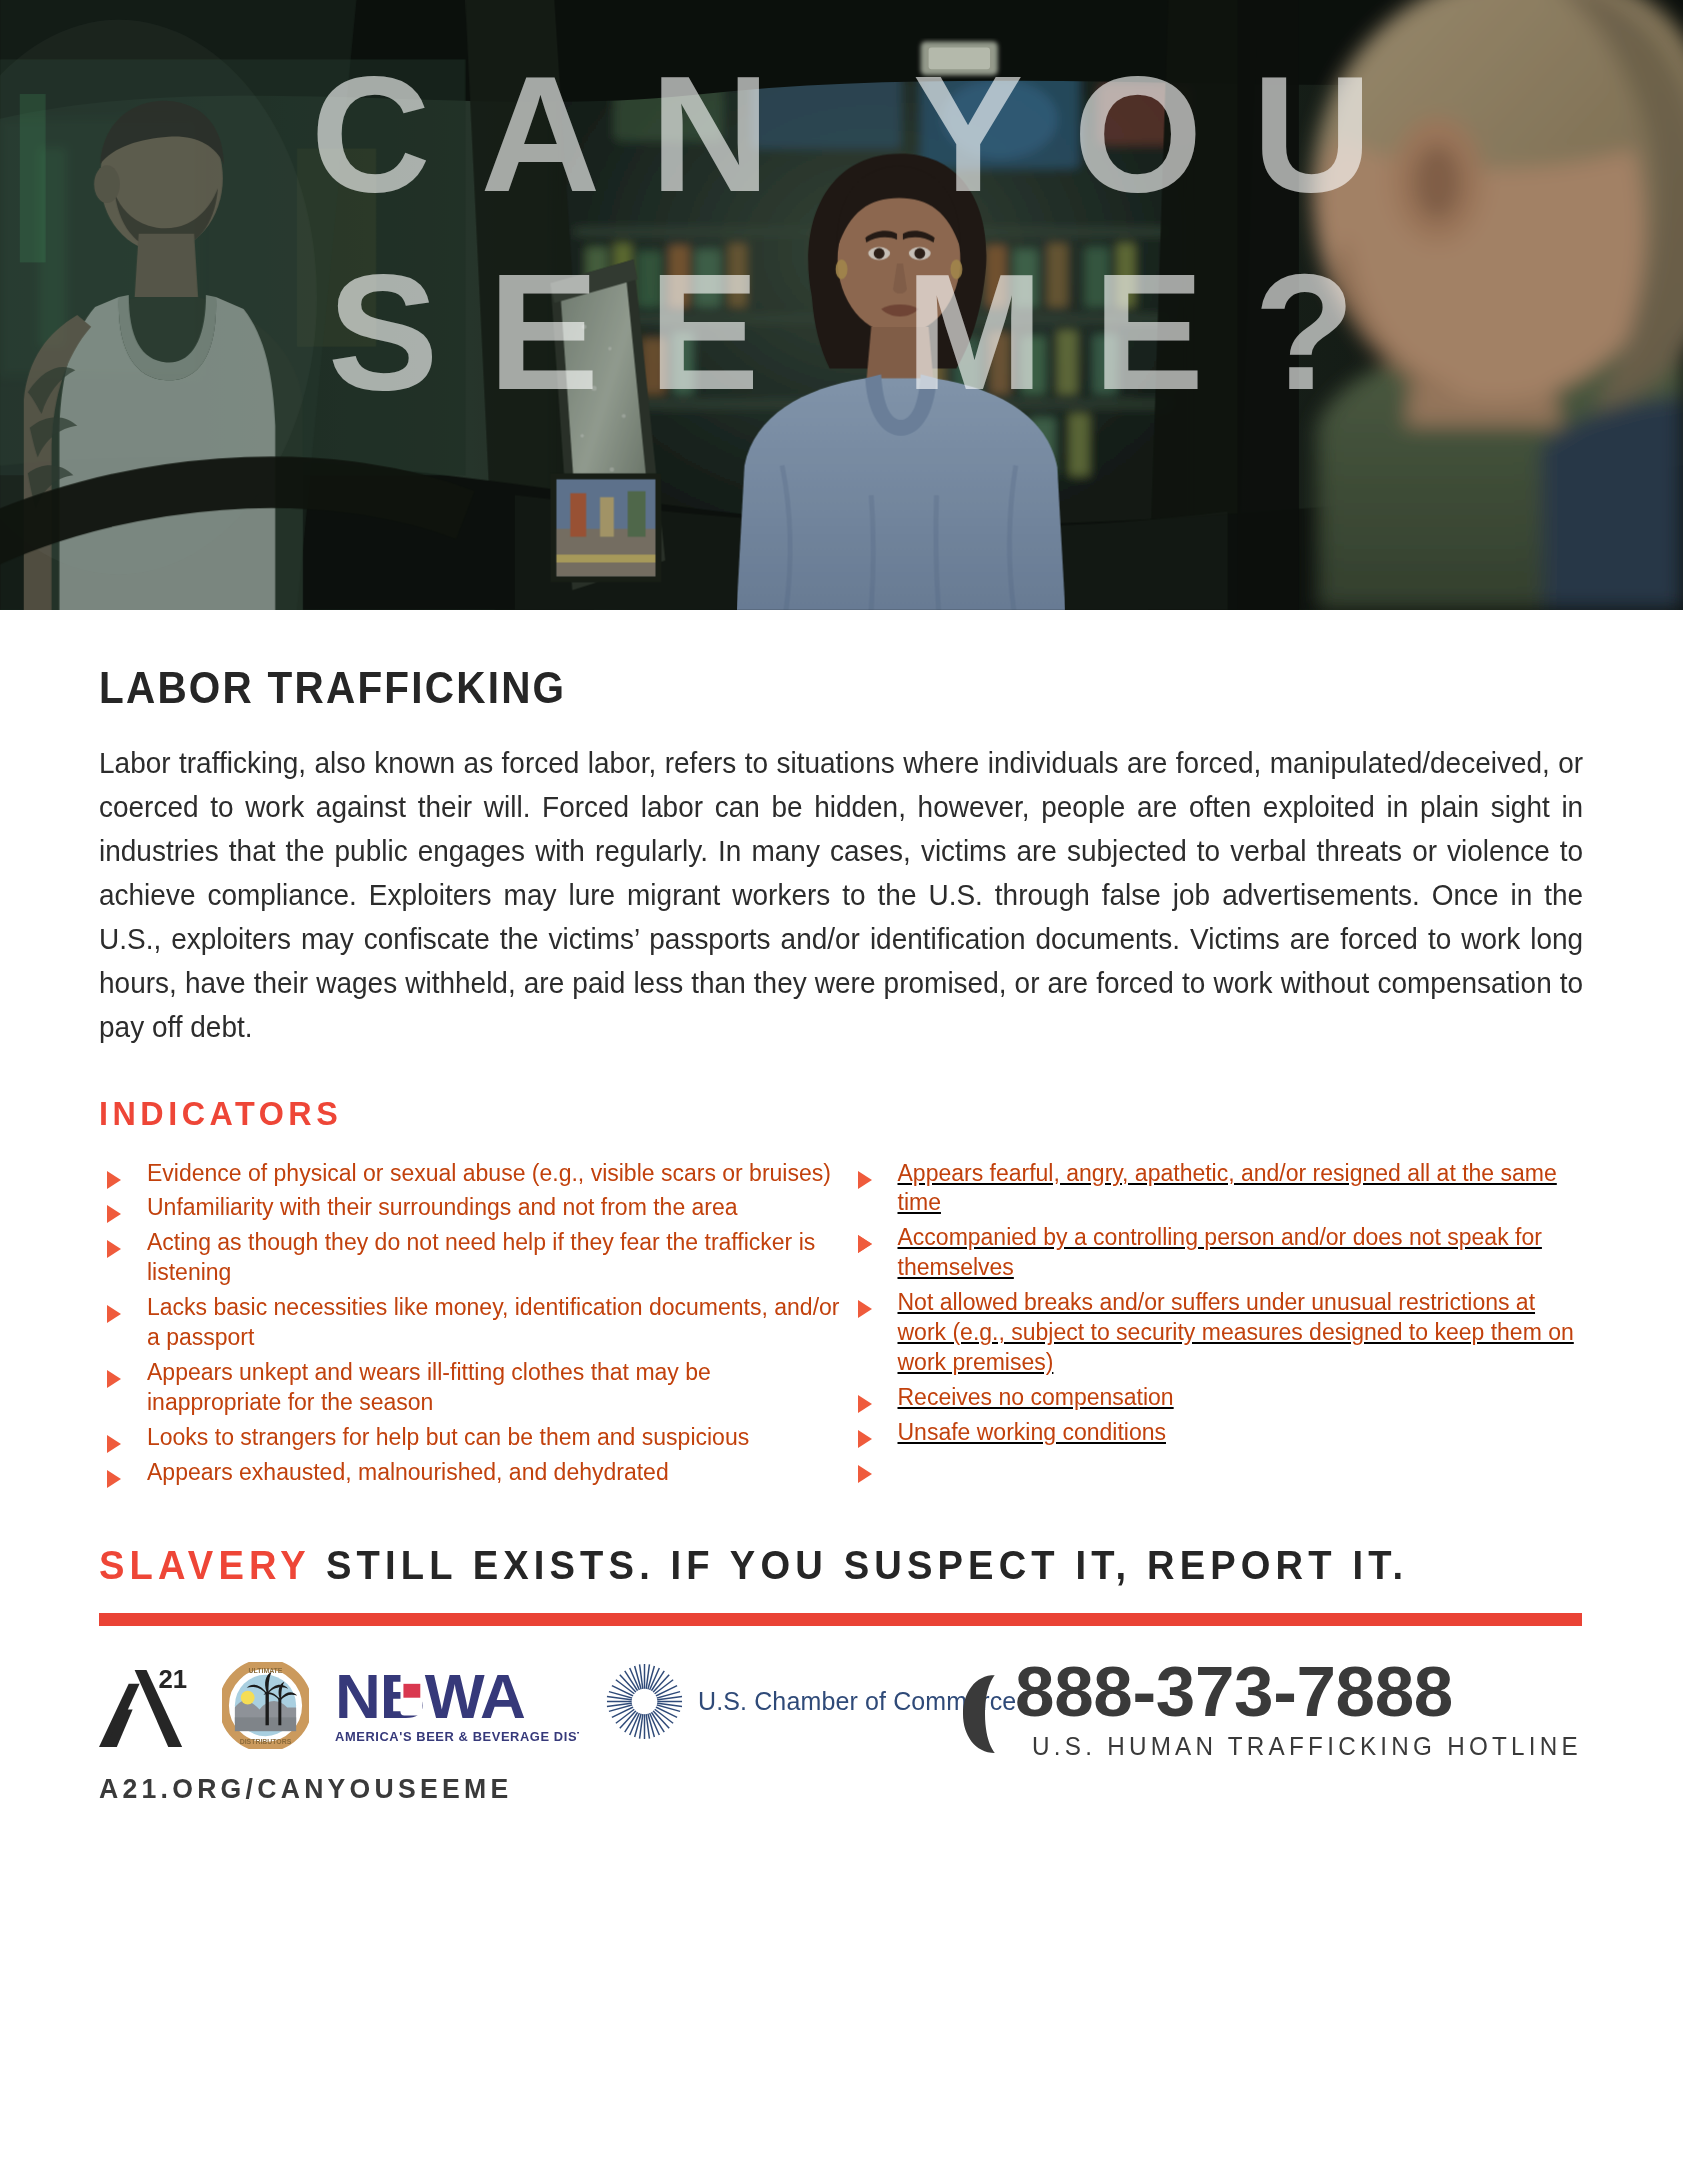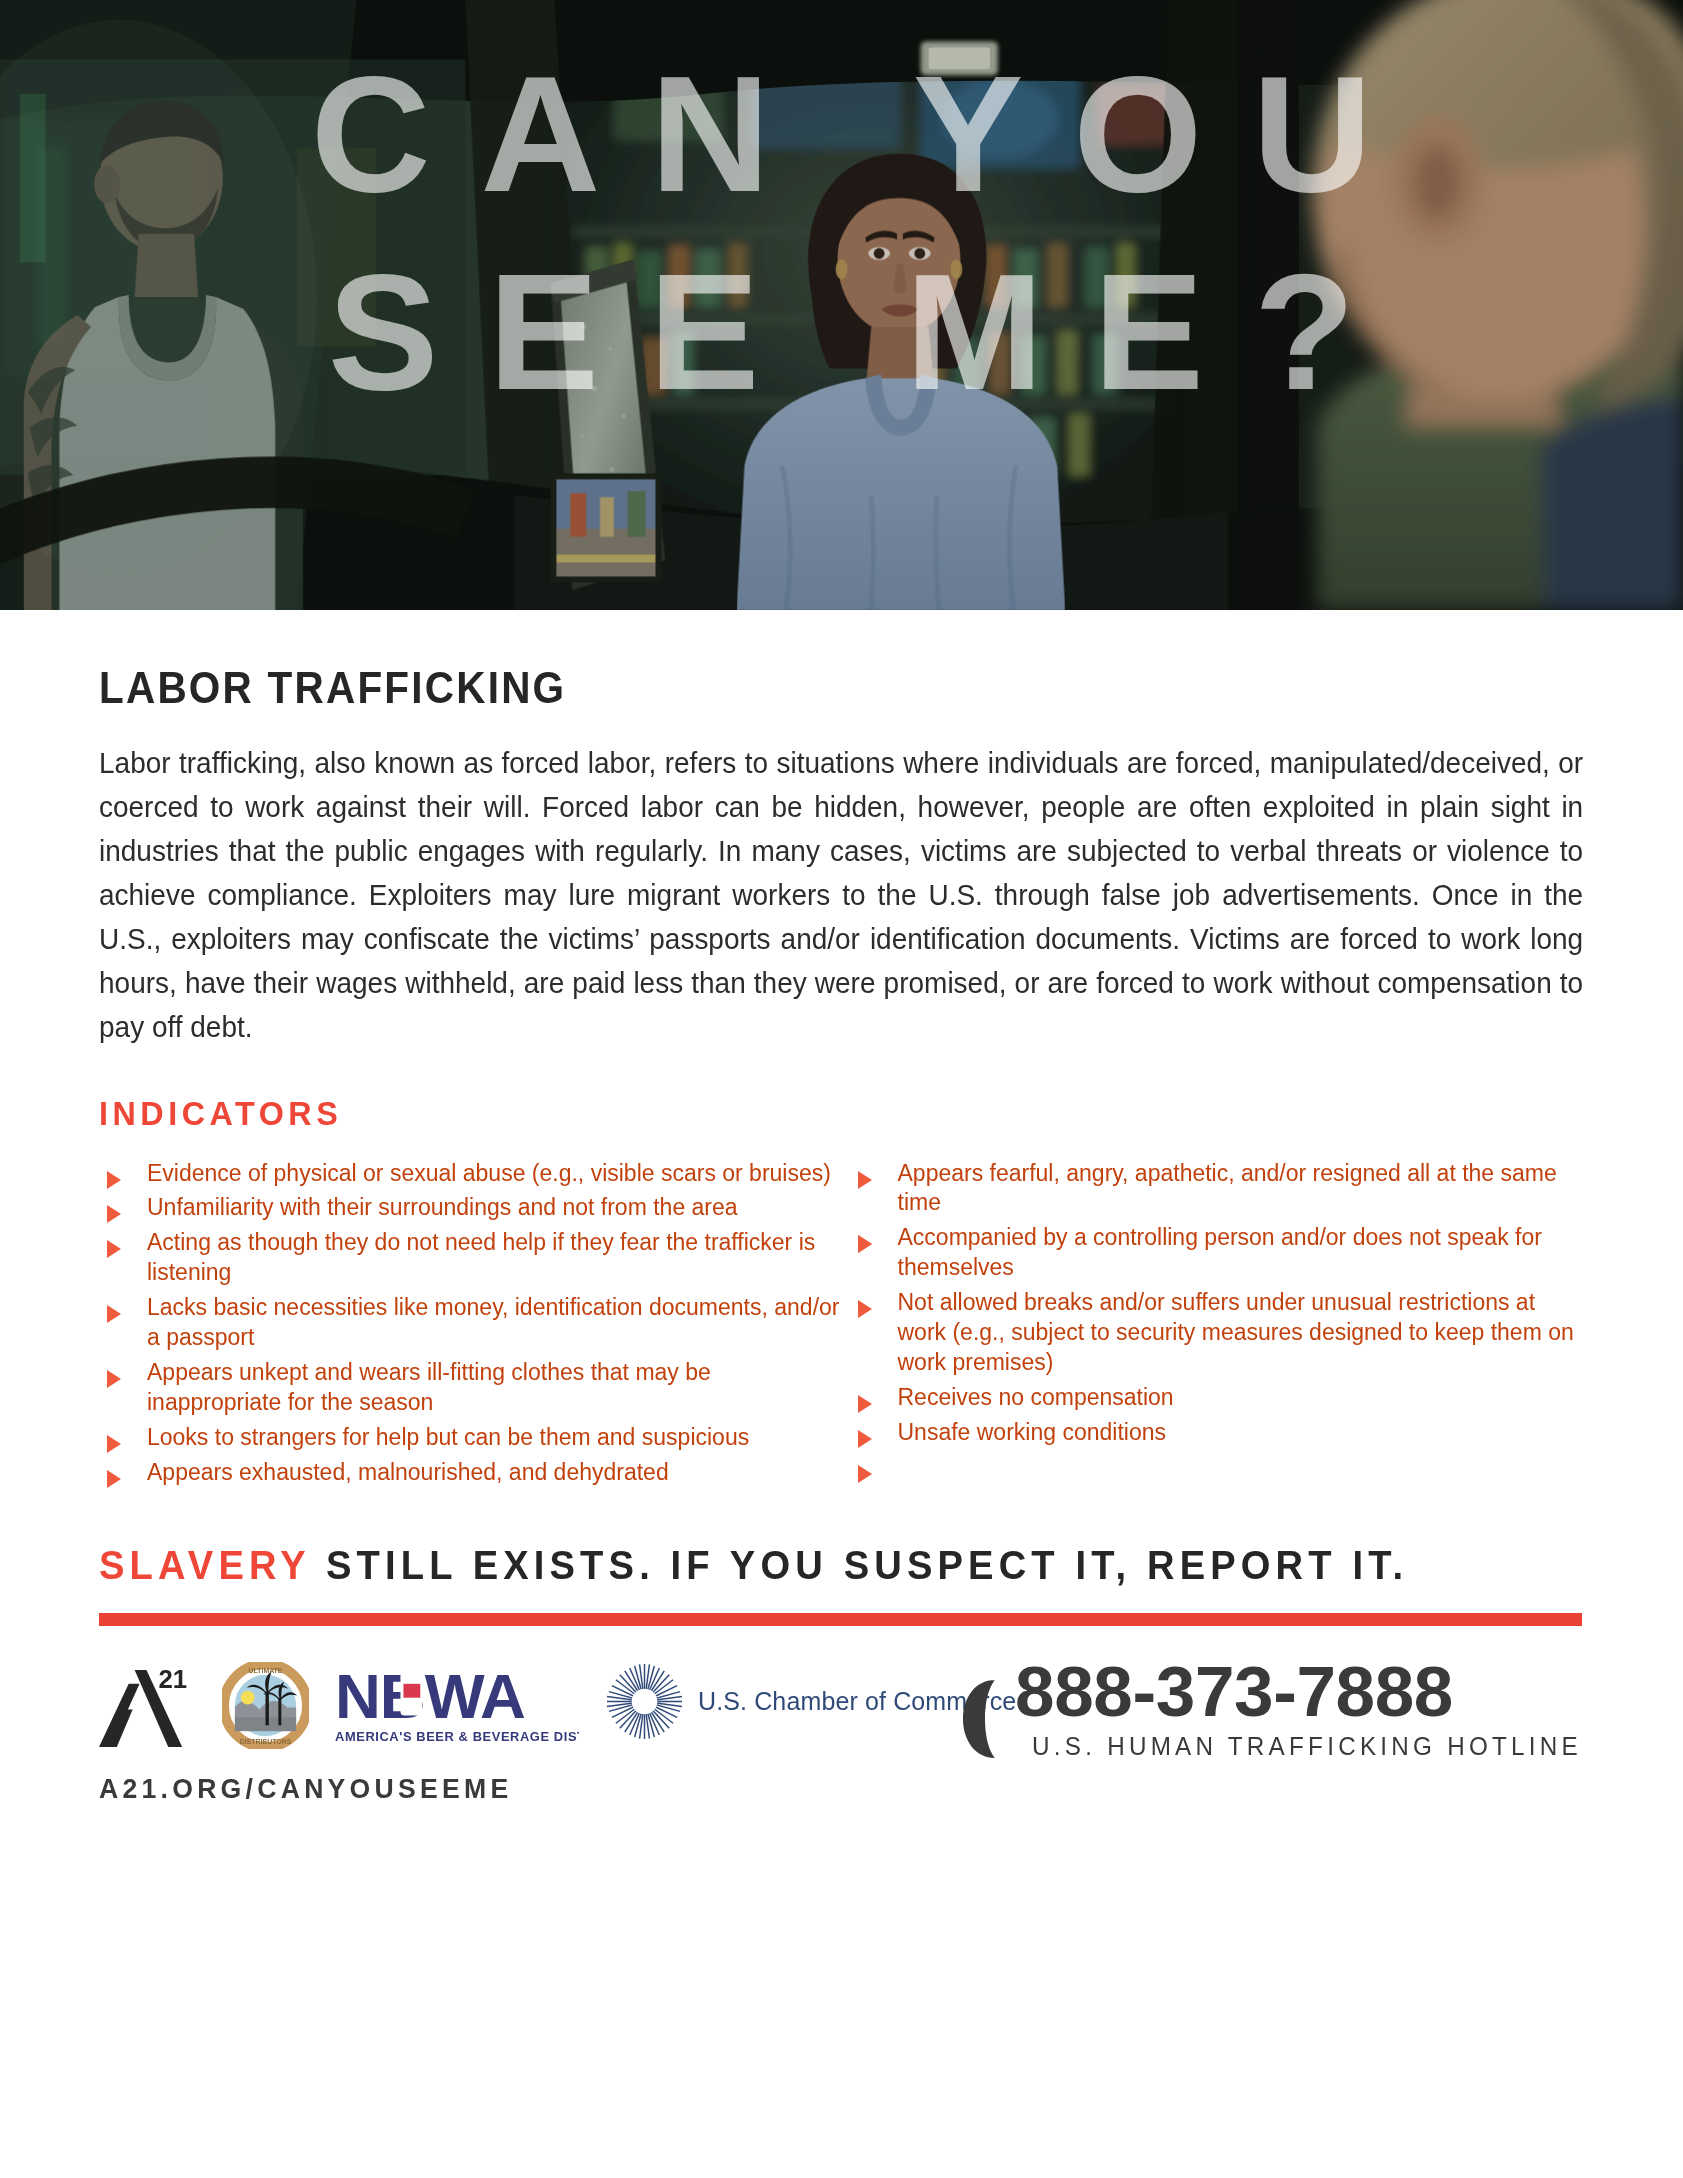--- a/index.html
+++ b/index.html
@@ -106,21 +106,21 @@
 
   .indicator-columns {
     display: flex;
     margin-top: 26px;
     gap: 0;
   }
   .indicator-col {
     width: 743px;
     box-sizing: border-box;
   }
-  .indicator-col.right { padding-left: 8px; }
+  .indicator-col.right { padding-left: 8px; text-decoration: underline; }
 
   ul.indicator-list {
     list-style: none;
     margin: 0;
     padding: 0;
   }
   ul.indicator-list li {
     position: relative;
     padding-left: 48px;
     margin-bottom: 5px;
@@ -195,21 +195,21 @@
     color: #3a3a3a;
     transform: scaleX(0.95);
     transform-origin: left center;
   }
 
   .hotline {
     position: absolute;
     right: 2px;
     top: -4px;
     display: flex;
-    align-items: flex-end;
+    align-items: center;
     gap: 14px;
   }
   .phone-icon { width: 46px; height: 85px; margin-top: 8px; }
   .hotline-text { display: flex; flex-direction: column; }
   .hotline-number {
     font-family: "Liberation Sans Narrow", "Liberation Sans", sans-serif;
     font-weight: 700;
     font-size: 71px;
     line-height: 0.95;
     letter-spacing: -0.005em;

